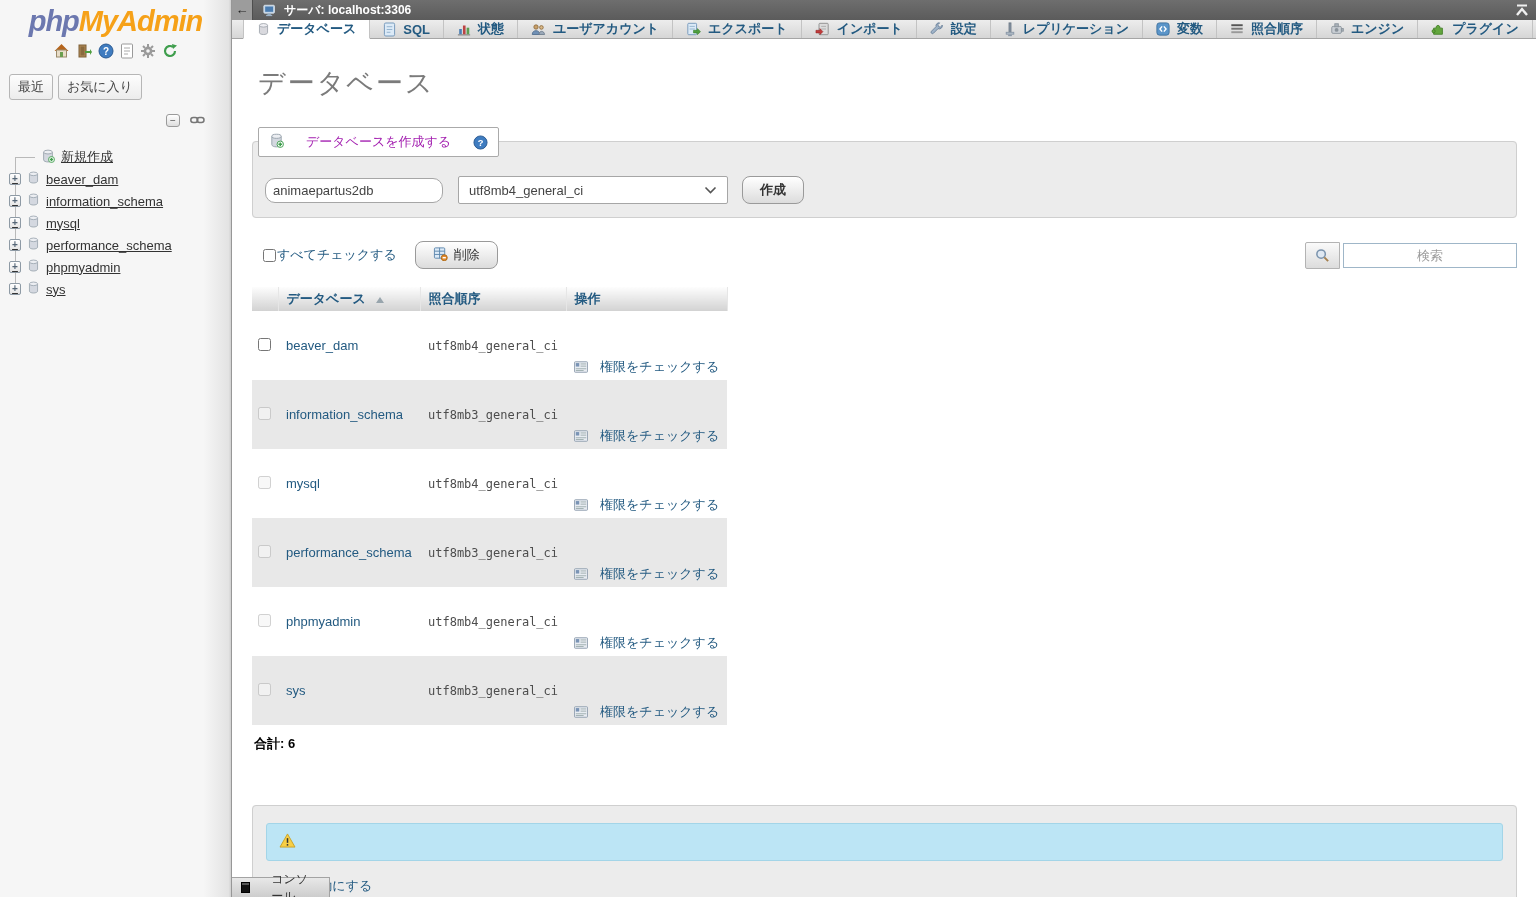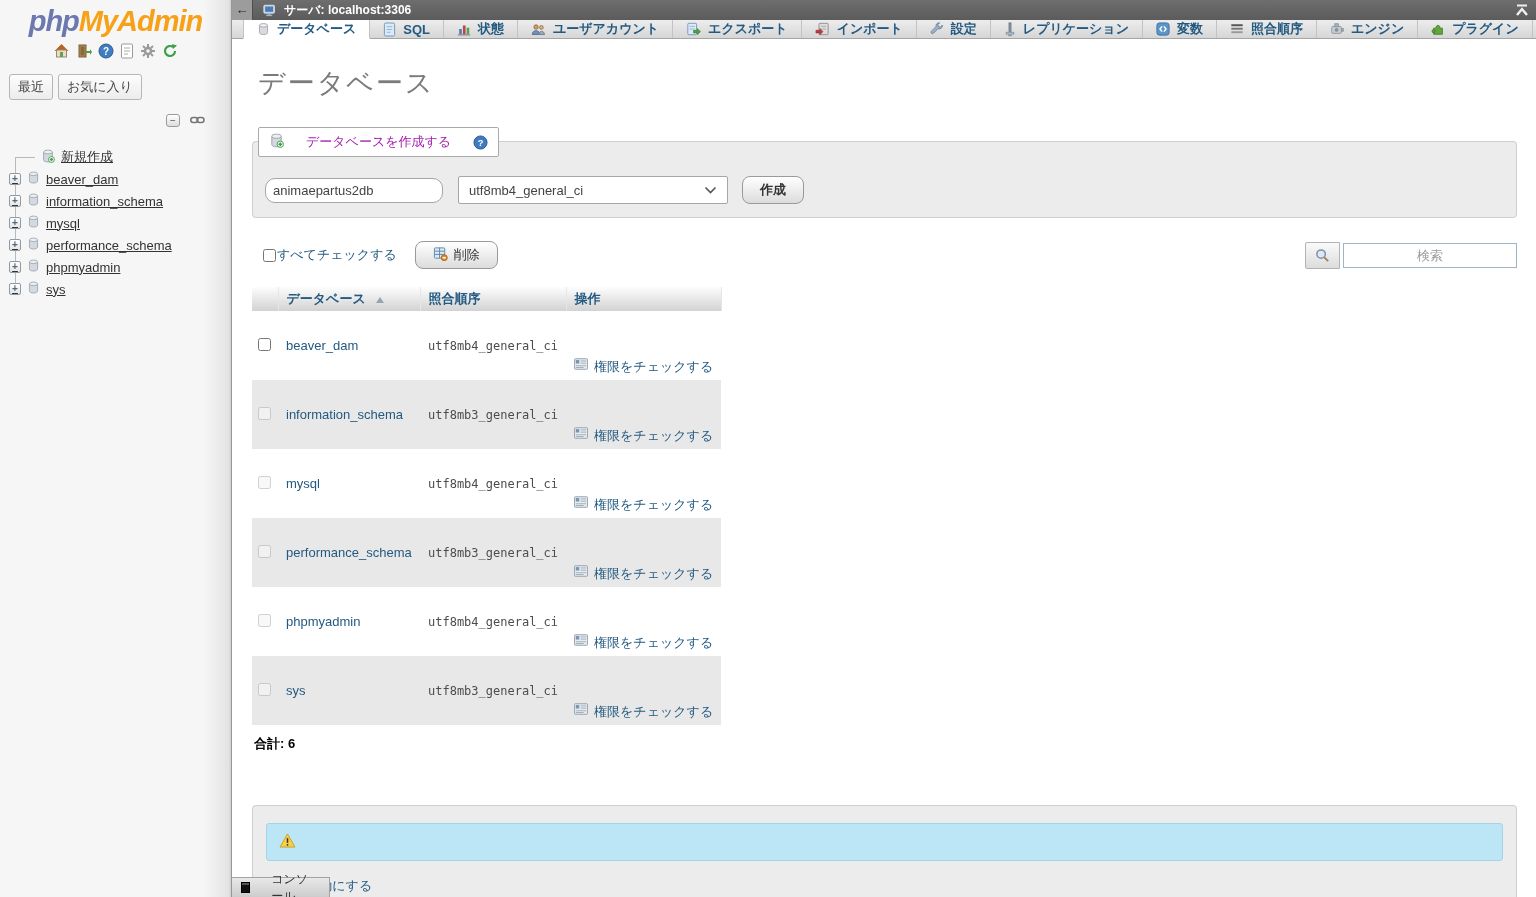--- a/index.html
+++ b/index.html
@@ -84,21 +84,21 @@
   table.dbs { margin-top:17px; border-collapse:collapse; font-size:13px; }
   table.dbs th { background:linear-gradient(#fdfdfd,#d2d2d2); text-align:left; font-weight:bold; color:#235a81;
     padding:3px 8px; height:22px; border-right:1px solid #e6e6e6; white-space:nowrap; }
   table.dbs th.chkcol, table.dbs td.chkcol { width:26px; padding:3px 6px; }
   table.dbs th .sortarrow { display:inline-block; width:0; height:0; border-left:4px solid transparent;
     border-right:4px solid transparent; border-bottom:6px solid #98a5ad; margin-left:10px; }
   table.dbs td { padding:4px 8px; height:26px; white-space:nowrap; }
   table.dbs tr.even td { background:#e8e8e8; }
   .dblink { color:#235a81; text-decoration:none; cursor:pointer; }
   td.coll { font-family:"DejaVu Sans Mono","Liberation Mono",monospace; font-size:12px; color:#4d4d4d; }
-  .actioncell { display:flex; align-items:flex-start; gap:6px;margin-top:43px; }
+  .actioncell { display:flex; align-items:flex-end; gap:12px;margin-top:43px; }
   .total { margin:10px 0 0 2px; font-weight:bold; color:#000; }
 
   .stats-fs { margin-top:52px; padding:17px 13px 14px; }
   .notice { background:#bce5f5; border:1px solid #a3d5e8; border-radius:3px; padding:9px 12px;
     display:flex; align-items:center; gap:9px; color:#333; }
   .enable-link { display:inline-block; margin:16px 0 0 1px; color:#235a81; text-decoration:none; cursor:pointer; }
 
   .bottomrule { margin-top:17px; border-top:1px solid #d8d8d8; }
   .newwin { display:flex; justify-content:flex-end; margin-top:4px; }
   .newwin span { cursor:pointer; display:inline-flex; }

